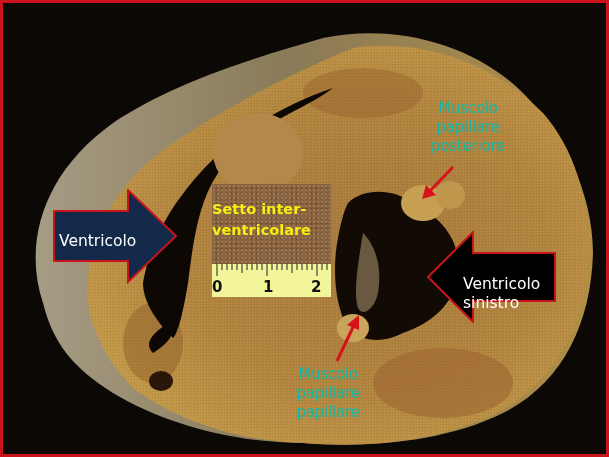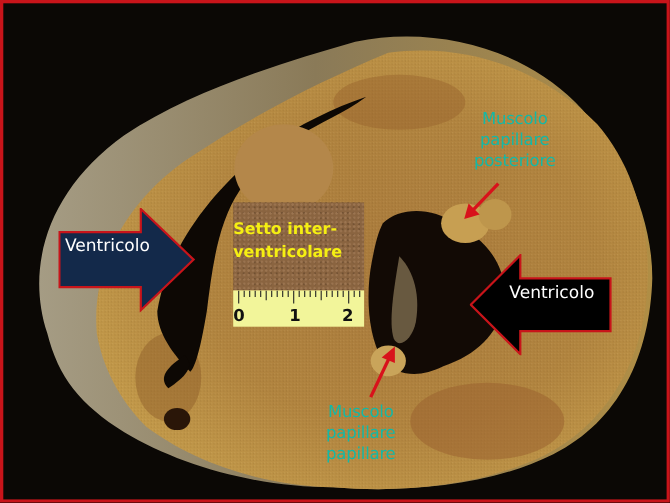--- a/index.html
+++ b/index.html
@@ -1,21 +1,21 @@
 <!DOCTYPE html>
 <html><head>
 <meta charset="utf-8">
 <style>
   html, body { margin:0; padding:0; background:#000; }
   body { width:609px; height:457px; overflow:hidden; position:relative; font-family:"DejaVu Sans", "Liberation Sans", sans-serif; }
   .frame { position:absolute; left:0; top:0; width:609px; height:457px; box-sizing:border-box; border:3px solid #c8141a; background:#0b0805; overflow:hidden; }
   svg.photo { position:absolute; left:0; top:0; }
   .lbl { position:absolute; color:#14b8a6; font-size:15px; line-height:19px; text-align:center; letter-spacing:-0.2px; }
   .arrow-box { position:absolute; }
-  .arrow-text { position:absolute; color:#ffffff; font-size:15.5px; line-height:19px; text-align:left; }
+  .arrow-text { position:absolute; color:#ffffff; font-size:15.5px; line-height:19px; text-align:left;margin-top:18px; }
   .septum { position:absolute; left:209px; top:181px; width:119px; height:80px; background:#8a6440;
     background-image: radial-gradient(#9c7551 1px, transparent 1.2px), radial-gradient(#6f4f31 1px, transparent 1.2px);
     background-size:4px 4px, 5px 5px; background-position:0 0, 2px 2px; }
   .septum-text { position:absolute; left:0; top:15px; width:119px; color:#f5ef12; font-weight:bold; font-size:14.5px; line-height:21px; }
   .ruler { position:absolute; left:209px; top:261px; width:119px; height:33px; background:#f2f59a; }
   .ruler-num { position:absolute; top:14px; font-size:15px; font-weight:bold; color:#111; font-family:"DejaVu Sans", sans-serif; }
 </style>
 </head>
 <body>
 
@@ -74,20 +74,21 @@
       <div>Ventricolo</div>
     </div>
   </div>
 
   <div class="arrow-box" style="left:424px;top:228px;width:130px;height:92px;">
     <svg width="130" height="92" viewBox="0 0 130 92">
       <polygon points="128,22 46,22 46,1 1,46 46,91 46,70 128,70" fill="#000000" stroke="#c8141a" stroke-width="2"></polygon>
     </svg>
     <div class="arrow-text" style="left:36px;top:26px;">
       <div>Ventricolo</div>
+      <div>sinistro</div>
     </div>
   </div>
 
   <div class="septum">
     <div class="septum-text">
       <div>Setto inter-</div>
       <div>ventricolare</div>
     </div>
   </div>
 

